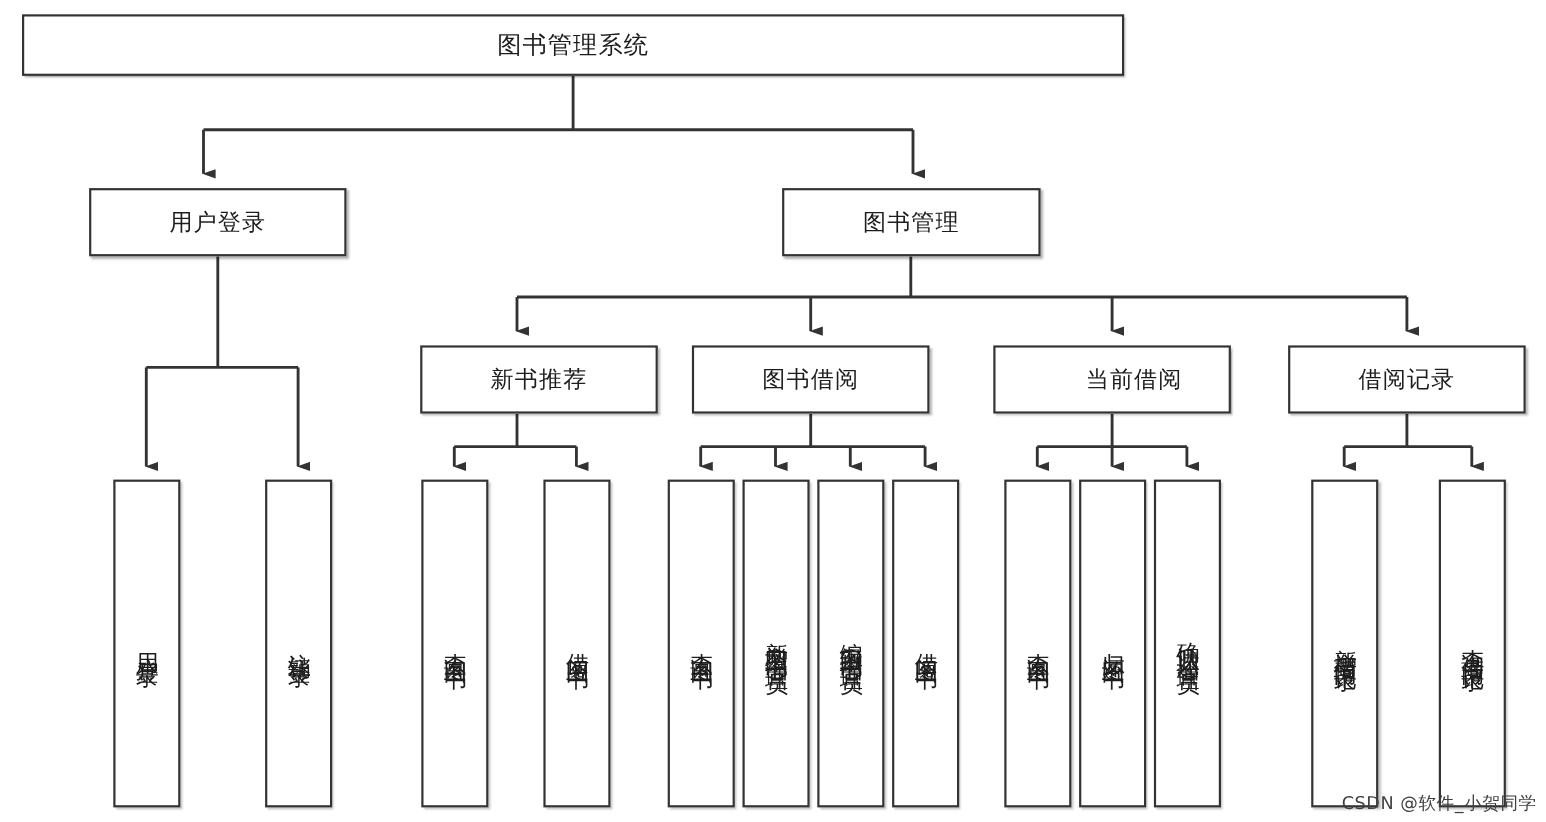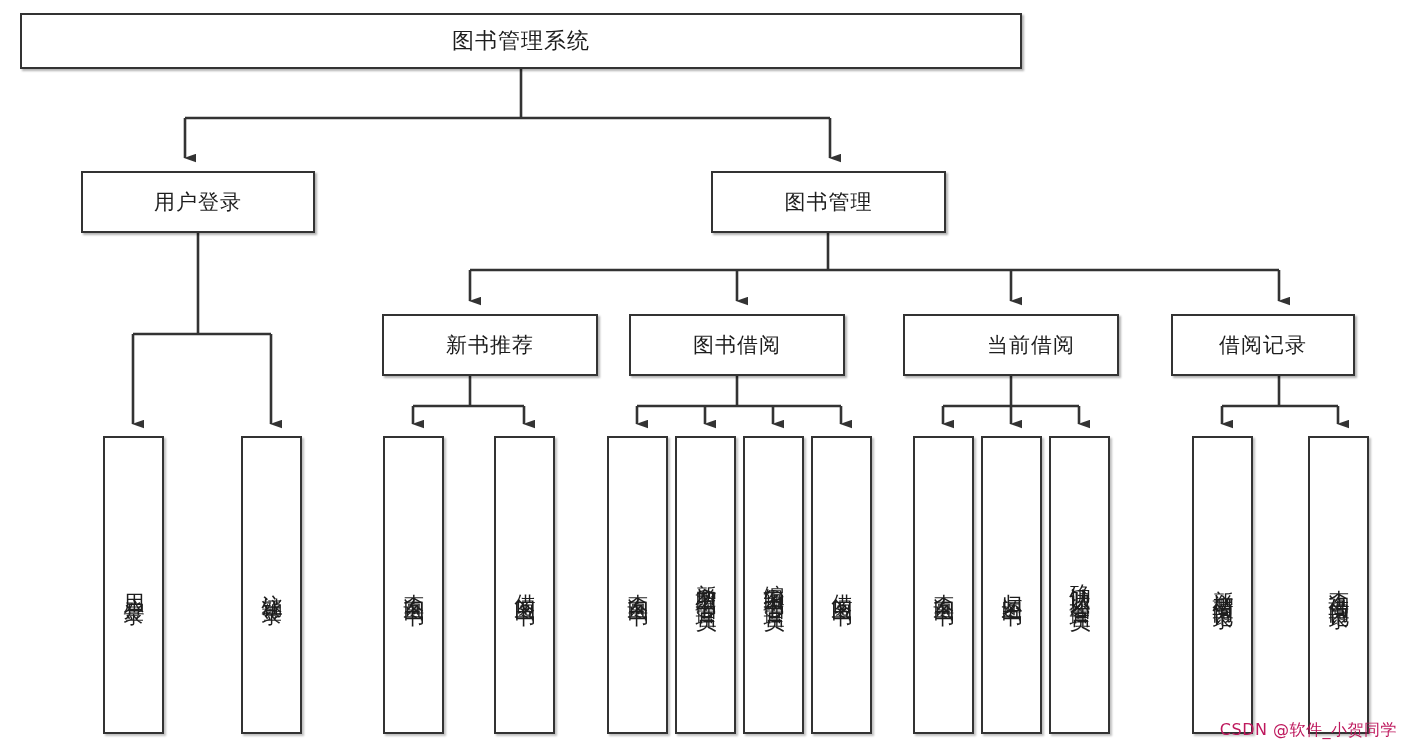--- a/index.html
+++ b/index.html
@@ -36,21 +36,21 @@
   .node.leaf .vtext{
     writing-mode:vertical-rl;
     text-orientation:upright;
     display:block;
     text-align:center;
   }
   #watermark{
     position:absolute;
     right:8px;bottom:6px;
     font-size:16px;
-    color:#be185d;
+    color:#404040;
     letter-spacing:0.5px;
     white-space:nowrap;
   }
 </style>
 </head>
 <body>
 
 <div id="canvas">
 
   <svg class="links" viewBox="0 0 1405 747" xmlns="http://www.w3.org/2000/svg">
@@ -116,21 +116,21 @@
 
   <div class="node h" style="left:382px;top:314px;width:216px;height:62px;">
     <span>新书推荐</span>
   </div>
   <div class="node h" style="left:629px;top:314px;width:216px;height:62px;">
     <span>图书借阅</span>
   </div>
   <div class="node h" style="left:903px;top:314px;width:216px;height:62px;padding-left:40px;">
     <span>当前借阅</span>
   </div>
-  <div class="node h" style="left:1171px;top:314px;width:184px;height:62px;">
+  <div class="node h" style="left:1171px;top:314px;width:216px;height:62px;">
     <span>借阅记录</span>
   </div>
 
   <div class="node leaf" style="left:103px;top:436px;width:61px;height:298px;">
     <span class="vtext">用户登录</span>
   </div>
   <div class="node leaf" style="left:241px;top:436px;width:61px;height:298px;">
     <span class="vtext">注销登录</span>
   </div>
 

